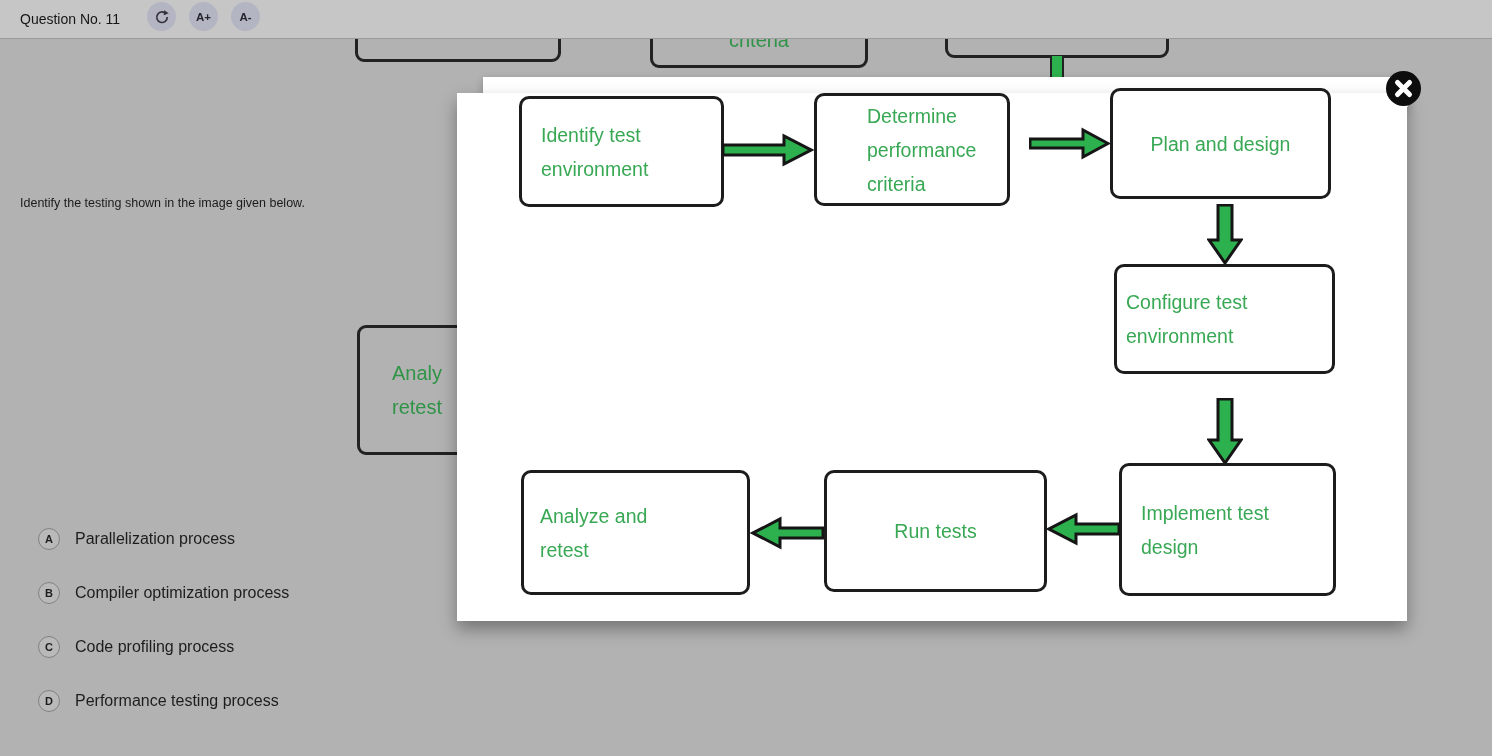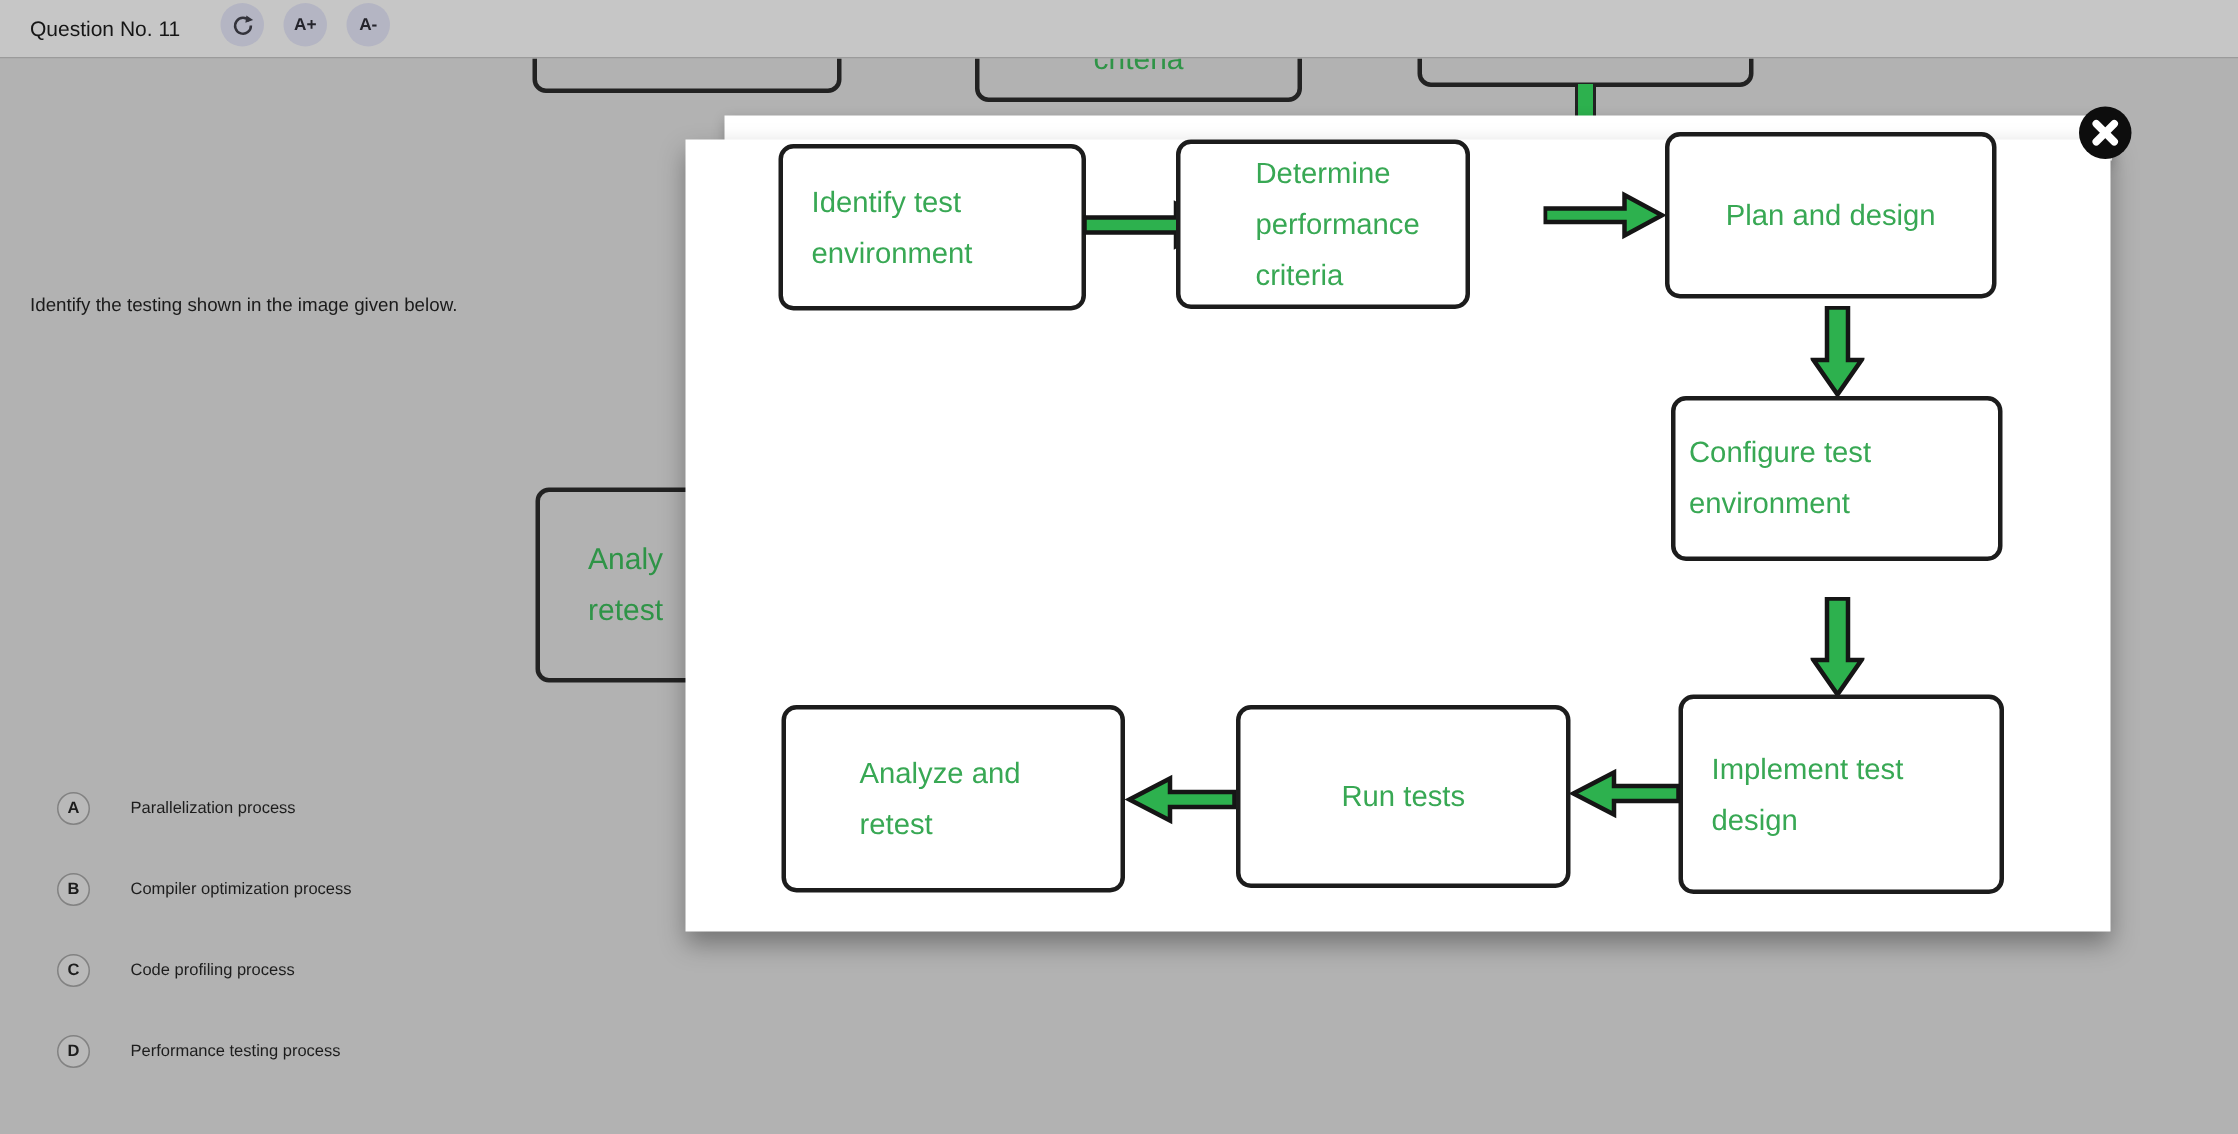--- a/index.html
+++ b/index.html
@@ -33,21 +33,21 @@
     position:absolute;left:38px;display:flex;align-items:center;gap:15px;
     z-index:2;cursor:pointer;
   }
   .opt-a{top:528px;} .opt-b{top:582px;} .opt-c{top:636px;} .opt-d{top:690px;}
   .opt-circle{
     width:22px;height:22px;border-radius:50%;box-sizing:border-box;
     border:1.5px solid #828282;background:#b9b9b9;
     display:flex;align-items:center;justify-content:center;
     font-size:11px;font-weight:bold;color:#1d1d1d;flex:0 0 auto;
   }
-  .opt-label{font-size:11px;color:#1d1d1d;margin-left:12px;}
+  .opt-label{font-size:16px;color:#1d1d1d;}
   
   .bg-art{position:absolute;inset:0;z-index:1;}
   .bgbox{
     position:absolute;box-sizing:border-box;
     border:3px solid #222;border-radius:9px;background:transparent;
     color:#2f9447;font-size:20px;line-height:34px;
   }
   .bgbox-a{left:355px;top:-14px;width:206px;height:76px;}
   .bgbox-b{left:650px;top:-24px;width:218px;height:92px;
            display:flex;flex-direction:column;justify-content:flex-end;
@@ -78,26 +78,26 @@
   
   .flow{position:absolute;inset:0;z-index:12;pointer-events:none;}
   .fbox{
     position:absolute;box-sizing:border-box;background:#fff;
     border:3px solid #1c1c1c;border-radius:10px;
     display:flex;flex-direction:column;justify-content:center;
     color:#38a854;font-size:19.5px;line-height:34px;
   }
   .fbox.center{align-items:center;text-align:center;}
   .fb1{left:519px;top:96px;width:205px;height:111px;padding-left:19px;}
-  .fb2{left:784px;top:93px;width:196px;height:113px;padding-left:50px;line-height:34px;}
+  .fb2{left:814px;top:93px;width:196px;height:113px;padding-left:50px;line-height:34px;}
   .fb3{left:1110px;top:88px;width:221px;height:111px;}
   .fb4{left:1114px;top:264px;width:221px;height:110px;padding-left:9px;}
   .fb5{left:1119px;top:463px;width:217px;height:133px;padding-left:19px;}
   .fb6{left:824px;top:470px;width:223px;height:122px;}
-  .fb7{left:521px;top:470px;width:229px;height:125px;padding-left:49px;}
+  .fb7{left:521px;top:470px;width:229px;height:125px;padding-left:16px;}
   .farrow{position:absolute;}
   .ar1{left:722px;top:133px;}
   .ar2{left:1029px;top:127px;}
   .ad1{left:1207px;top:204px;}
   .ad2{left:1207px;top:398px;}
   .al1{left:1046px;top:512px;}
   .al2{left:750px;top:516px;}
 </style>
 </head>
 <body>

